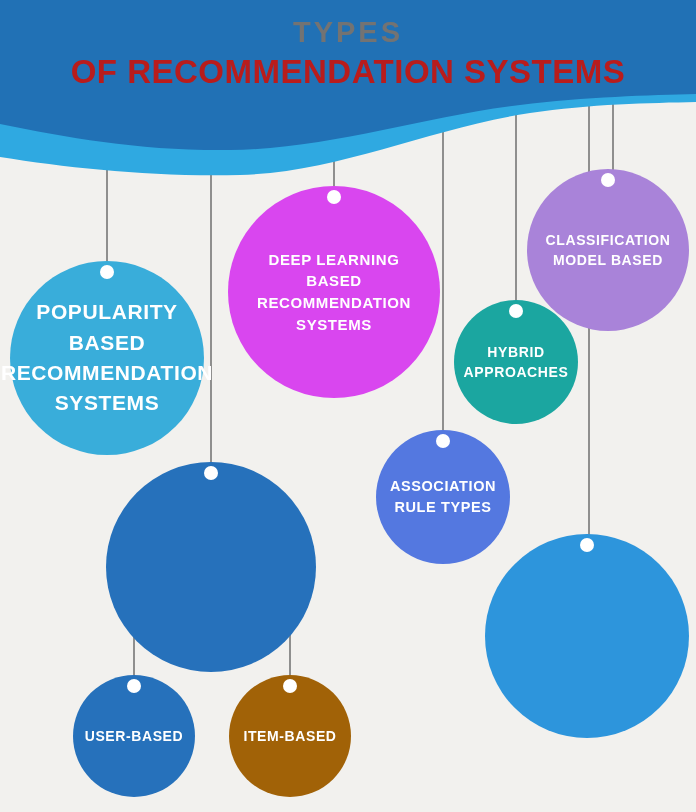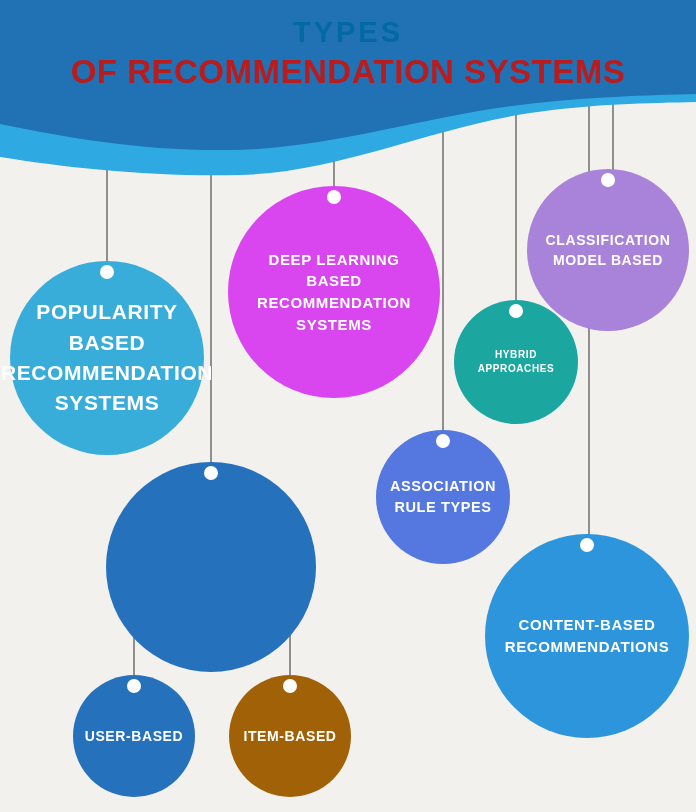--- a/index.html
+++ b/index.html
@@ -23,21 +23,21 @@
     position:absolute;top:4px;left:50%;transform:translateX(-50%);
     width:14px;height:14px;border-radius:50%;background:#ffffff;
   }
   .n-popularity{left:10px;top:261px;width:194px;height:194px;}
   .n-popularity .label{font-size:21px;}
   .n-deep{left:228px;top:186px;width:212px;height:212px;}
   .n-deep .label{font-size:15px;}
   .n-class{left:527px;top:169px;width:162px;height:162px;}
   .n-class .label{font-size:14px;}
   .n-hybrid{left:454px;top:300px;width:124px;height:124px;}
-  .n-hybrid .label{font-size:10px;}
+  .n-hybrid .label{font-size:14px;}
   .n-arm{left:376px;top:430px;width:134px;height:134px;}
   .n-arm .label{font-size:14.5px;}
   .n-nn{left:106px;top:462px;width:210px;height:210px;}
   .n-nn .label{font-size:15px;}
   .n-user{left:73px;top:675px;width:122px;height:122px;}
   .n-user .label{font-size:14px;}
   .n-item{left:229px;top:675px;width:122px;height:122px;}
   .n-item .label{font-size:14px;}
   .n-content{left:485px;top:534px;width:204px;height:204px;}
   .n-content .label{font-size:15px;}
@@ -112,27 +112,25 @@
     <span class="label">USER-BASED</span>
   </div>
 
   <div class="node n-item" style="background: #a16207;">
     <span class="dot" style="background: rgb(255, 255, 255);"></span>
     <span class="label">ITEM-BASED</span>
   </div>
 
   <div class="node n-content" style="background: rgb(45, 149, 220);">
     <span class="dot" style="background: rgb(255, 255, 255);"></span>
-    <span class="label">CONTENT-BASED
-RECOMMENDATIONS</span>
   </div>
 
   <svg class="header-wave" width="696" height="185" viewBox="0 0 696 185">
     <path id="wave-light" fill="#2FA9E1" d="M0,0 H696 V102 C650,103 590,104 530,113 C430,128 340,172 240,175 C150,177 70,168 0,157 Z"></path>
     <path id="wave-dark" fill="#2171B5" d="M0,0 H696 V94 C650,95 585,97 520,105 C420,117 330,149 230,150 C140,151 70,138 0,124 Z"></path>
   </svg>
 
   <div class="header-text">
-    <div class="t1" style="color: #0369a1;">TYPES</div>
+    <div class="t1" style="color: #737373;">TYPES</div>
     <div class="t2">OF RECOMMENDATION SYSTEMS</div>
   </div>
 
 </div>
 
 </body></html>

